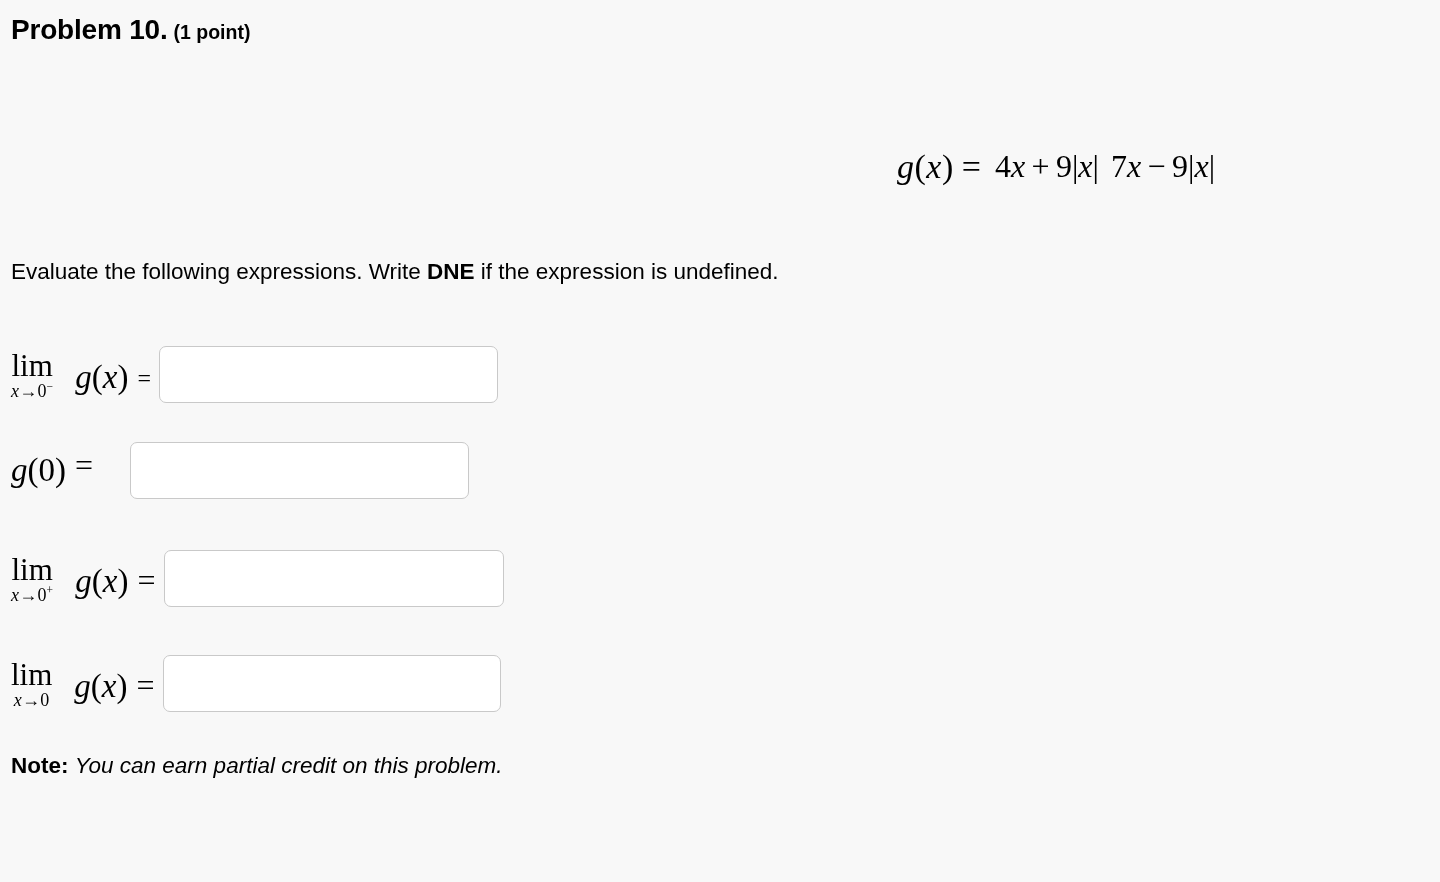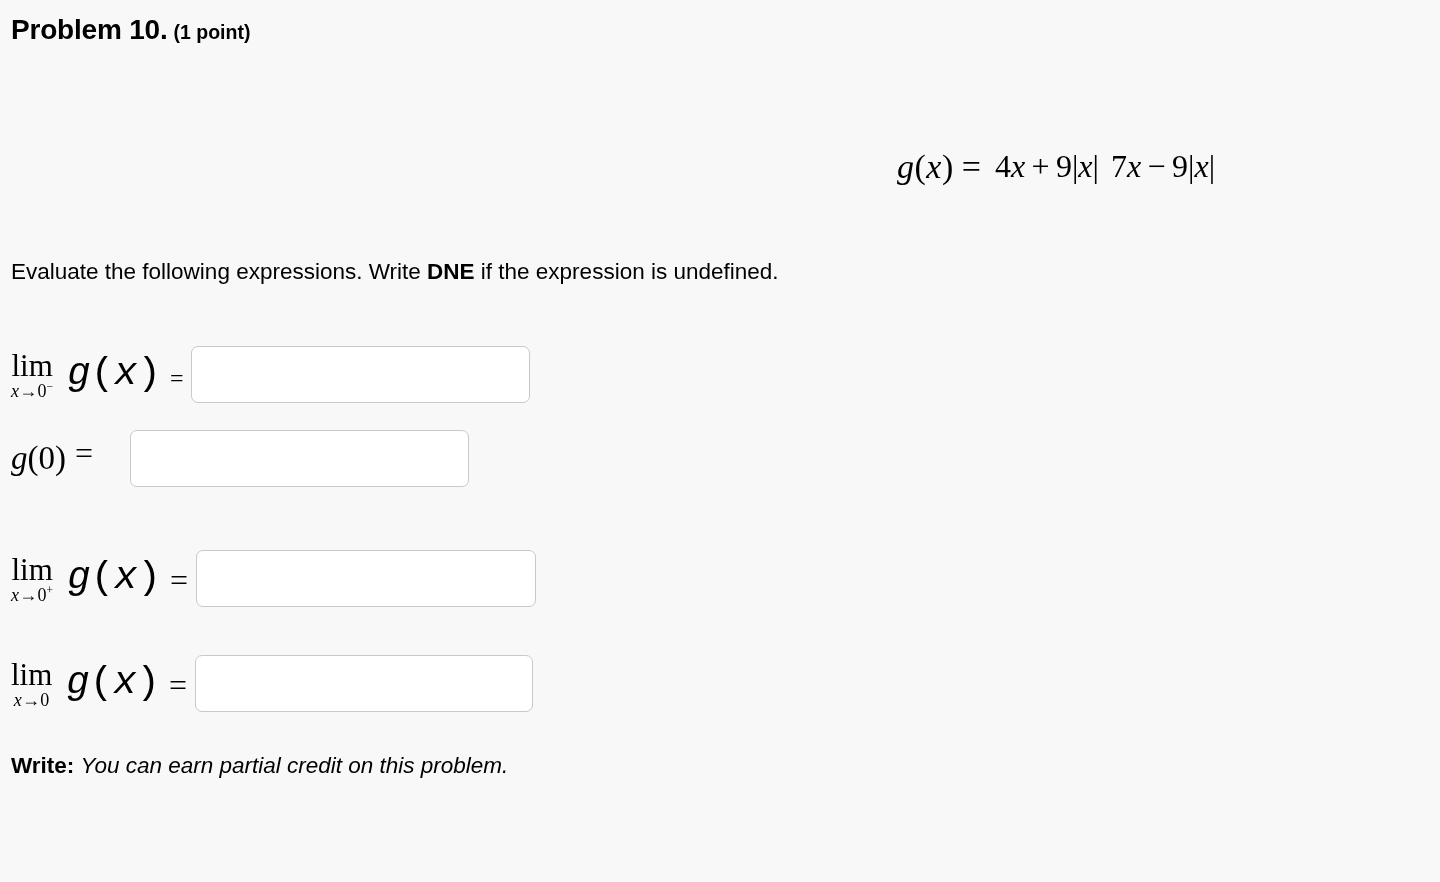--- a/index.html
+++ b/index.html
@@ -125,43 +125,43 @@
   .expr-label {
     display: inline-flex;
     align-items: flex-end;
     font-family: "Liberation Serif", "DejaVu Serif", serif;
   }
   .lim-stack {
     display: inline-flex;
     flex-direction: column;
     align-items: center;
     line-height: 1;
-    margin-right: 14px;
+    margin-right: 22px;
   }
   .lim-op {
     font-size: 31px;
     font-family: "Liberation Serif", "DejaVu Serif", serif;
     font-style: normal;
   }
   .lim-sub {
     font-size: 18px;
     font-family: "Liberation Serif", "DejaVu Serif", serif;
     font-style: italic;
     margin-top: 1px;
     letter-spacing: 0.2px;
   }
   .lim-sub .upr { font-style: normal; }
   .lim-sub sup {
     font-size: 11.5px;
     vertical-align: super;
     line-height: 0;
   }
   .gx {
-    font-size: 39px;
-    font-family: Liberation Mono, monospace;
+    font-size: 33px;
+    font-family: Liberation Serif, serif;
     font-style: italic;
     position: relative;
     top: -4px;
   }
   .gx .paren { font-style: normal; }
   .eq-small {
     font-size: 24px;
     font-family: "Liberation Serif", "DejaVu Serif", serif;
     margin: 0 8px 0 9px;
     position: relative;
@@ -183,21 +183,21 @@
     height: 57px;
     font-size: 19px;
     font-family: "Liberation Sans", sans-serif;
     color: #000;
     padding: 0 10px;
     outline: none;
   }
 
   
   #row-lim-left  { left: 11px;  top: 346px; }
-  #row-g-zero    { left: 11px;  top: 430px; gap: 29px; }
+  #row-g-zero    { left: 11px;  top: 442px; gap: 29px; }
   #row-lim-right { left: 11px;  top: 550px; }
   #row-lim-two   { left: 11px;  top: 655px; }
 
   #input-lim-left  { width: 339px; }
   #input-g-zero    { width: 339px; }
   #input-lim-right { width: 340px; }
   #input-lim-two   { width: 338px; }
 
   .gzero-label {
     font-size: 33px;
@@ -276,15 +276,15 @@
       <span class="lim-stack">
         <span class="lim-op">lim</span>
         <span class="lim-sub"><span>x</span><span class="upr">→</span><span class="upr">0</span><sup class="upr"></sup></span>
       </span>
       <span class="gx"><span>g</span><span class="paren">(</span><span>x</span><span class="paren">)</span></span>
       <span class="eq-med">=</span>
     </span>
     <input class="answer-input" id="input-lim-two" type="text" placeholder="" style="">
   </div>
 
-  <div class="note-line"><span class="note-label">Write</span><span class="note-label">:</span><span class="note-text">&nbsp;<span>You can earn partial credit on this problem.</span></span></div>
+  <div class="note-line"><span class="note-label">Note</span><span class="note-label">:</span><span class="note-text">&nbsp;<span>You can earn partial credit on this problem.</span></span></div>
 
 </div>
 
 </body></html>

